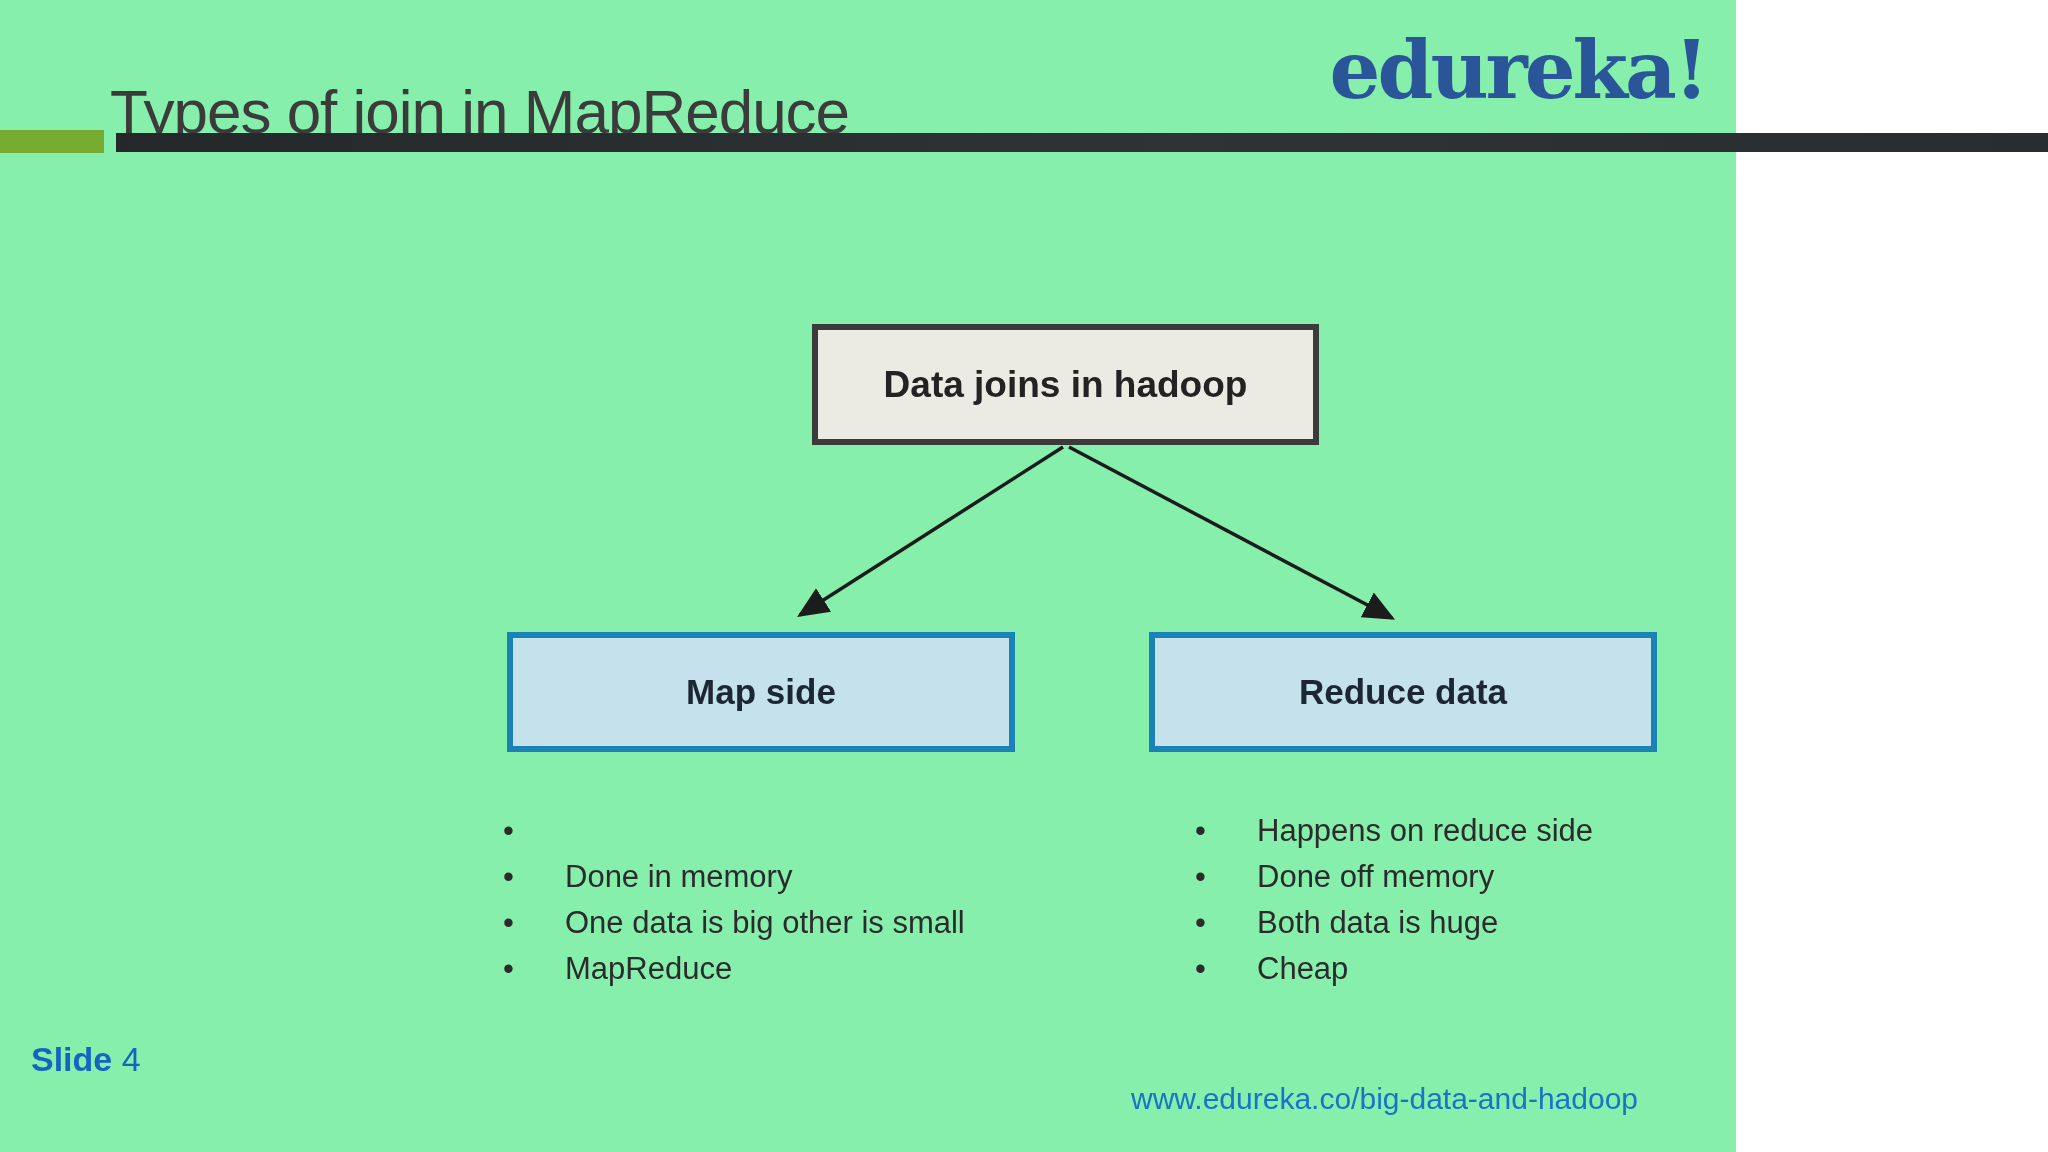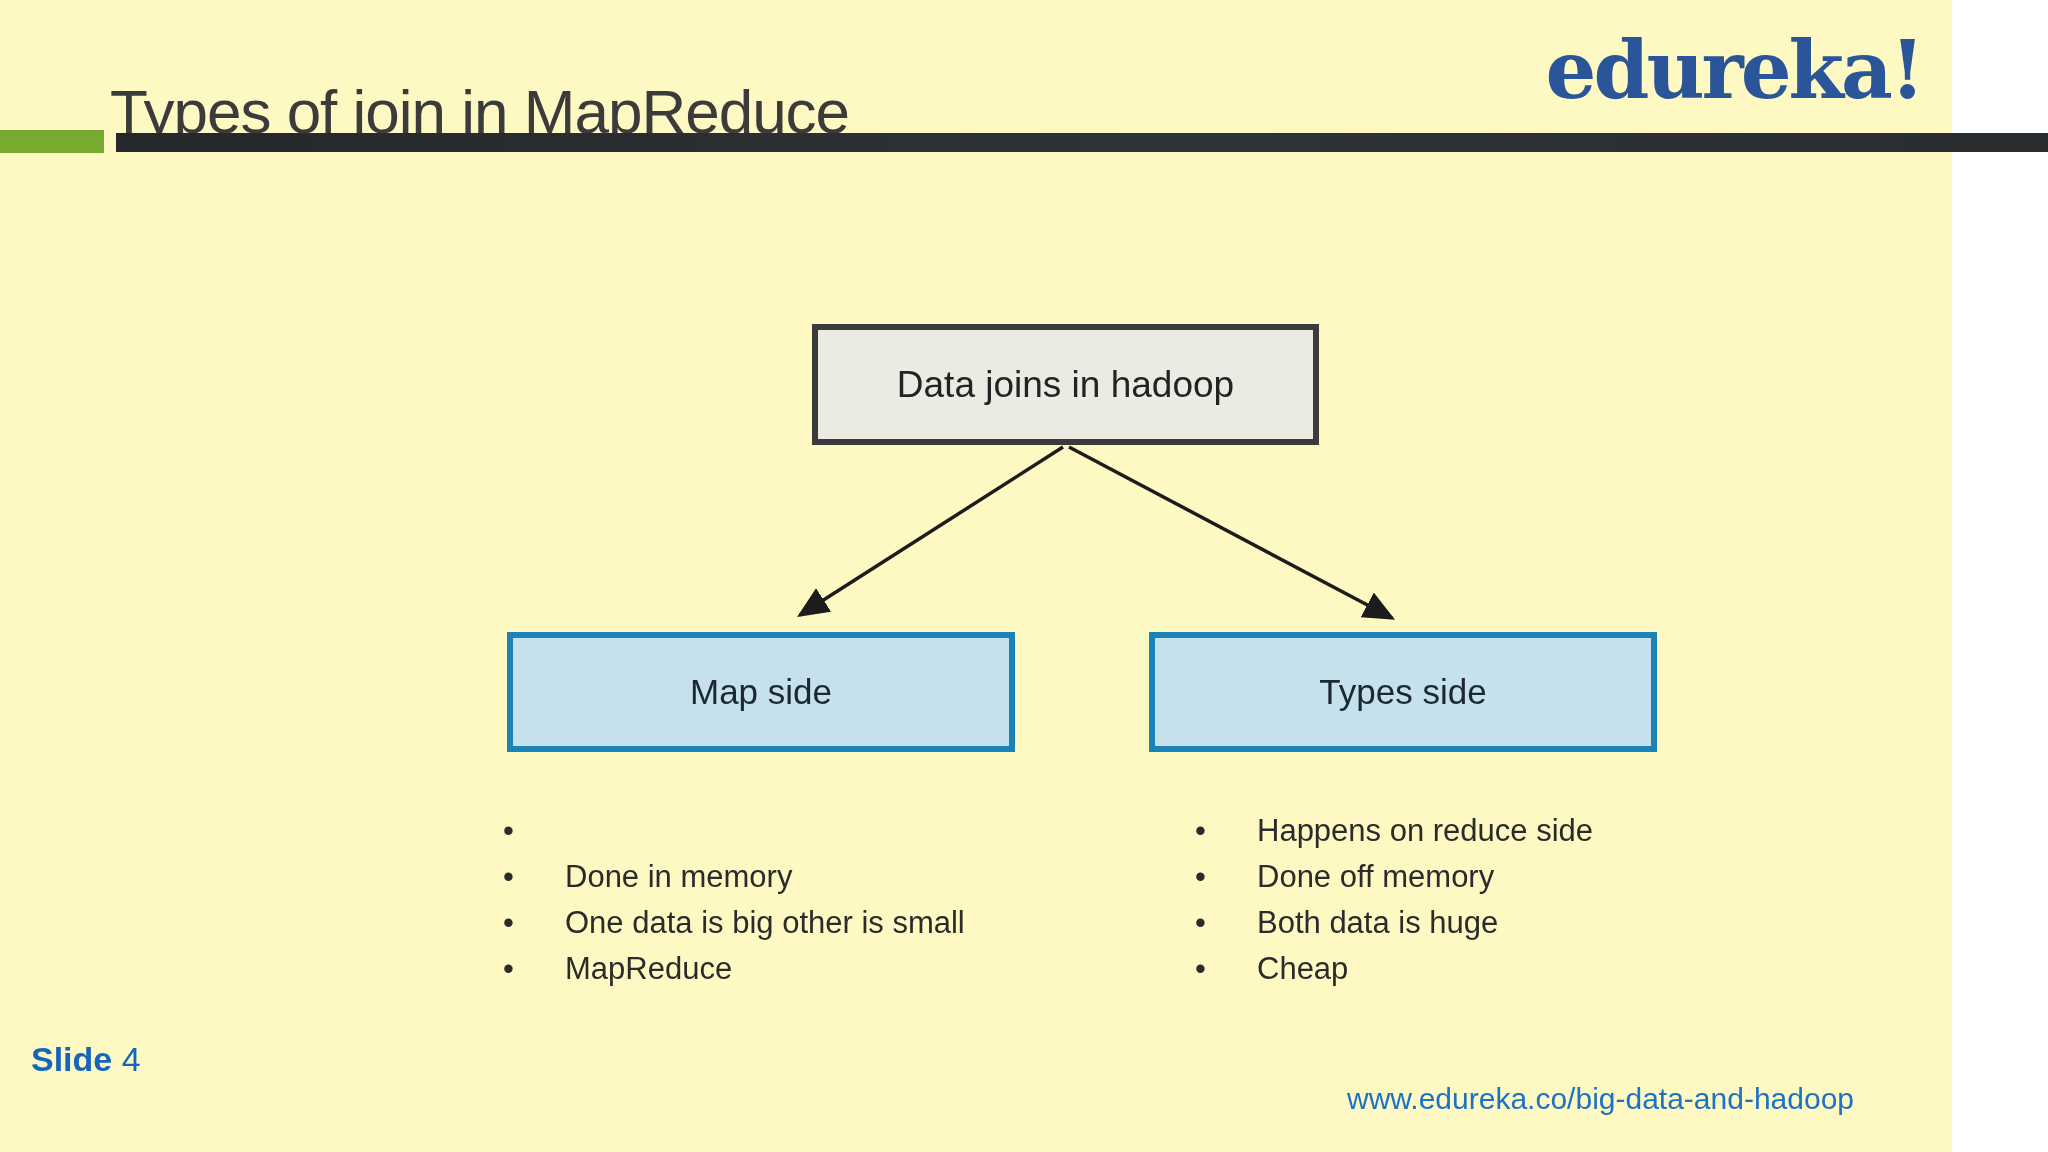--- a/index.html
+++ b/index.html
@@ -8,23 +8,23 @@
     background: #ffffff;
   }
   body {
     width: 2048px;
     height: 1152px;
     overflow: hidden;
     font-family: "Liberation Sans", sans-serif;
   }
   .slide {
     position: relative;
-    width: 1952px;
+    width: 1736px;
     height: 1152px;
-    background: #fef9c3;
+    background: #86efac;
   }
 
   
   .title {
     position: absolute;
     left: 110px;
     top: 36px;
     font-size: 62px;
     line-height: 1.1;
     font-weight: 400;
@@ -71,20 +71,21 @@
     pointer-events: none;
   }
   .node {
     position: absolute;
     display: flex;
     align-items: center;
     justify-content: center;
     box-sizing: border-box;
     text-align: center;
     color: #232323;
+    font-weight: bold;
   }
   .node-root {
     left: 812px;
     top: 324px;
     width: 507px;
     height: 121px;
     background: #ecebe3;
     border: 6px solid #3b3b3b;
     font-size: 37px;
   }
@@ -173,21 +174,21 @@
 
   <div class="node node-root">
     <span>Data joins in hadoop</span>
   </div>
 
   <div class="node node-child node-map">
     <span>Map side</span>
   </div>
 
   <div class="node node-child node-reduce">
-    <span>Types side</span>
+    <span>Reduce data</span>
   </div>
 
   <ul class="bullets bullets-map">
     <li>
       <span class="dot">•</span>
     </li>
     <li>
       <span class="dot">•</span>
       <span>Done in memory</span>
     </li>

